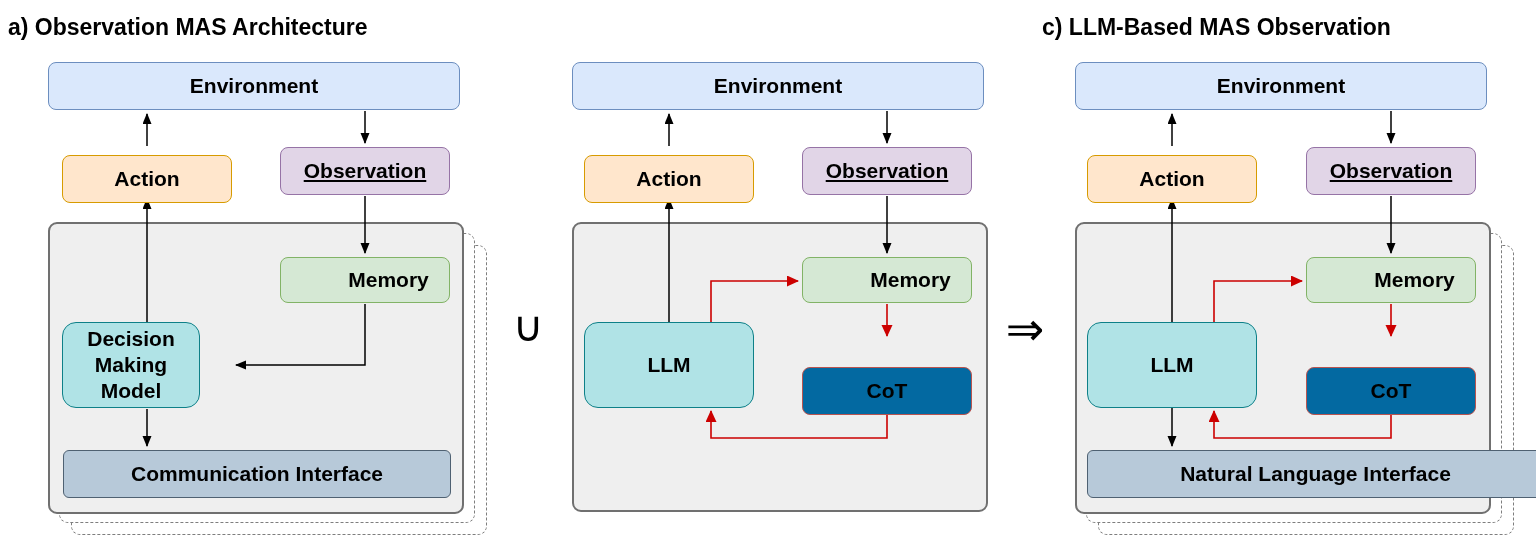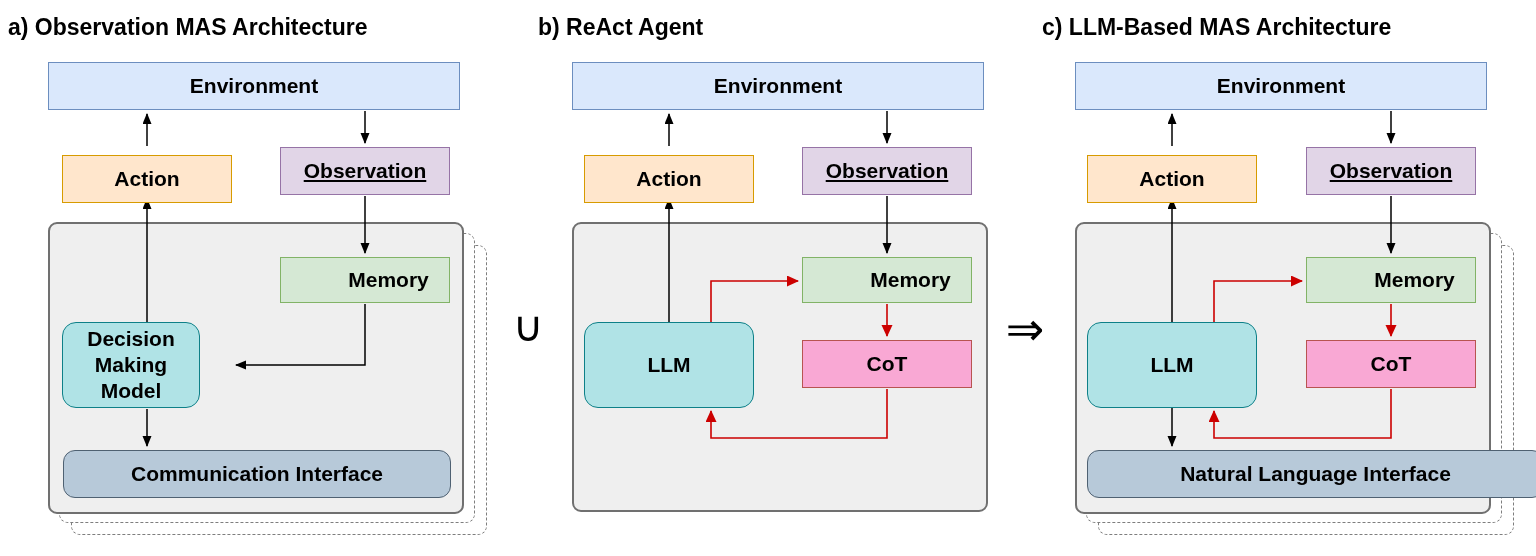--- a/index.html
+++ b/index.html
@@ -19,40 +19,39 @@
   }
   .agent-panel{
     position:absolute;width:412px;height:288px;background:#efefef;border:2px solid #707070;
     border-radius:9px;z-index:2;
   }
   .agent-panel.short{height:286px;}
   svg.arrows{position:absolute;left:0;top:0;z-index:3;}
   .box{
     position:absolute;z-index:4;display:flex;align-items:center;justify-content:center;
     font-weight:bold;font-size:21px;text-align:center;line-height:1.25;
-    border-radius:0;box-sizing:border-box;
+    border-radius:8px;box-sizing:border-box;
   }
   .box.big{border-radius:14px;}
-  .box.bar{border-radius:12px;}
+  .box.bar{border-radius:6px;}
   .env{background:#dae8fc;border:1.6px solid #6c8ebf;}
   .act{background:#ffe6cc;border:1.6px solid #d79b00;margin-top:8px;}
   .obs{background:#e1d5e7;border:1.6px solid #9673a6;text-decoration:underline;}
   .mem{background:#d5e8d4;border:1.6px solid #82b366;padding-left:47px;}
   .llm{background:#b0e3e6;border:1.8px solid #0e8088;}
-  .cot{background:#f9a8d4;border:1.6px solid #b85450;}
+  .cot{background:#0369a1;border:1.6px solid #b85450;margin-top:27px;}
   .itf{background:#b7c9d9;border:1.8px solid #4f6172;}
 </style>
 </head>
 <body>
 
 <div class="canvas">
 
   <div class="title" style="left:8px;top:14px">a) Observation MAS Architecture</div>
-  <div class="title" style="left:538px;top:14px">b) ReAct Agent</div>
-  <div class="title" style="left:1042px;top:14px">c) LLM-Based MAS Architecture</div>
+  <div class="title" style="left:1042px;top:14px">c) LLM-Based MAS Observation</div>
 
   <div class="operator" style="left:501px;top:297px;width:54px;height:60px;font-size:42px;line-height:60px">∪</div>
   <div class="operator" style="left:993px;top:301px;width:64px;height:56px;font-size:46px;line-height:56px">⇒</div>
 
   <div class="stack" style="left:71px;top:245px"></div>
   <div class="stack" style="left:59px;top:233px"></div>
   <div class="stack" style="left:1098px;top:245px"></div>
   <div class="stack" style="left:1086px;top:233px"></div>
 
   <div class="agent-panel" style="left:48px;top:222px"></div>

